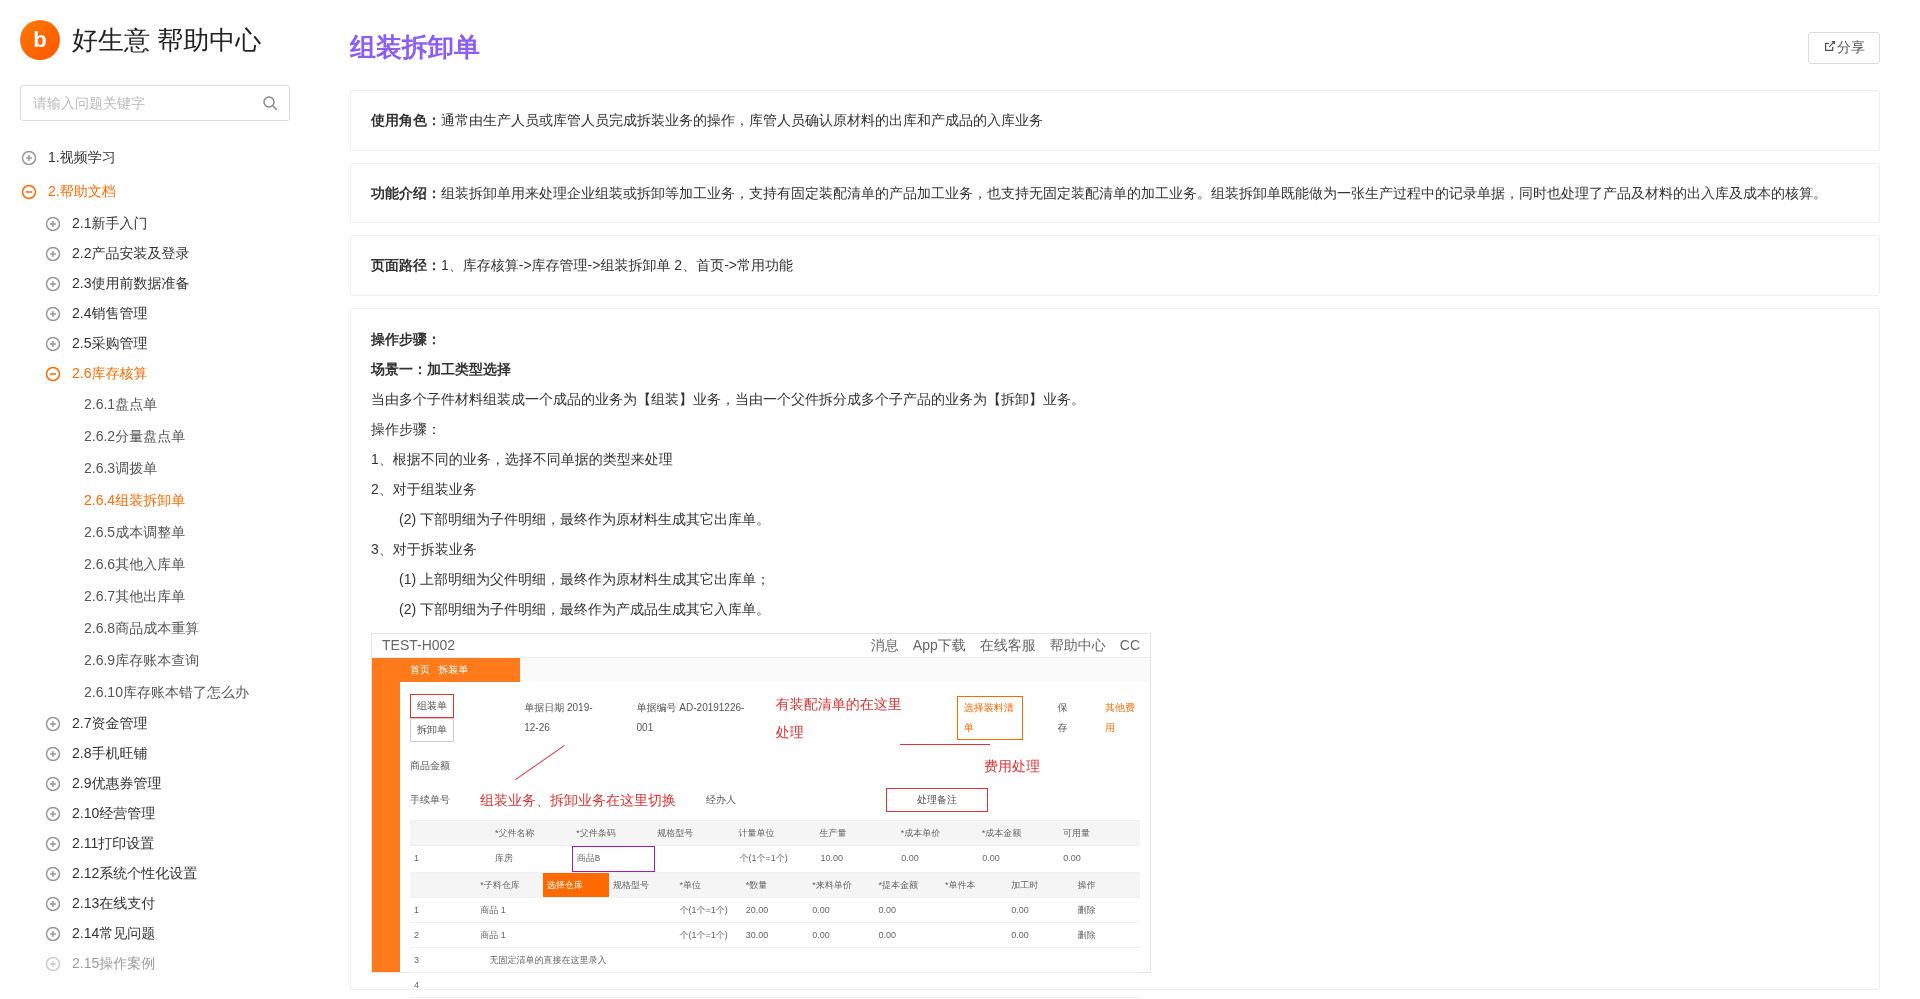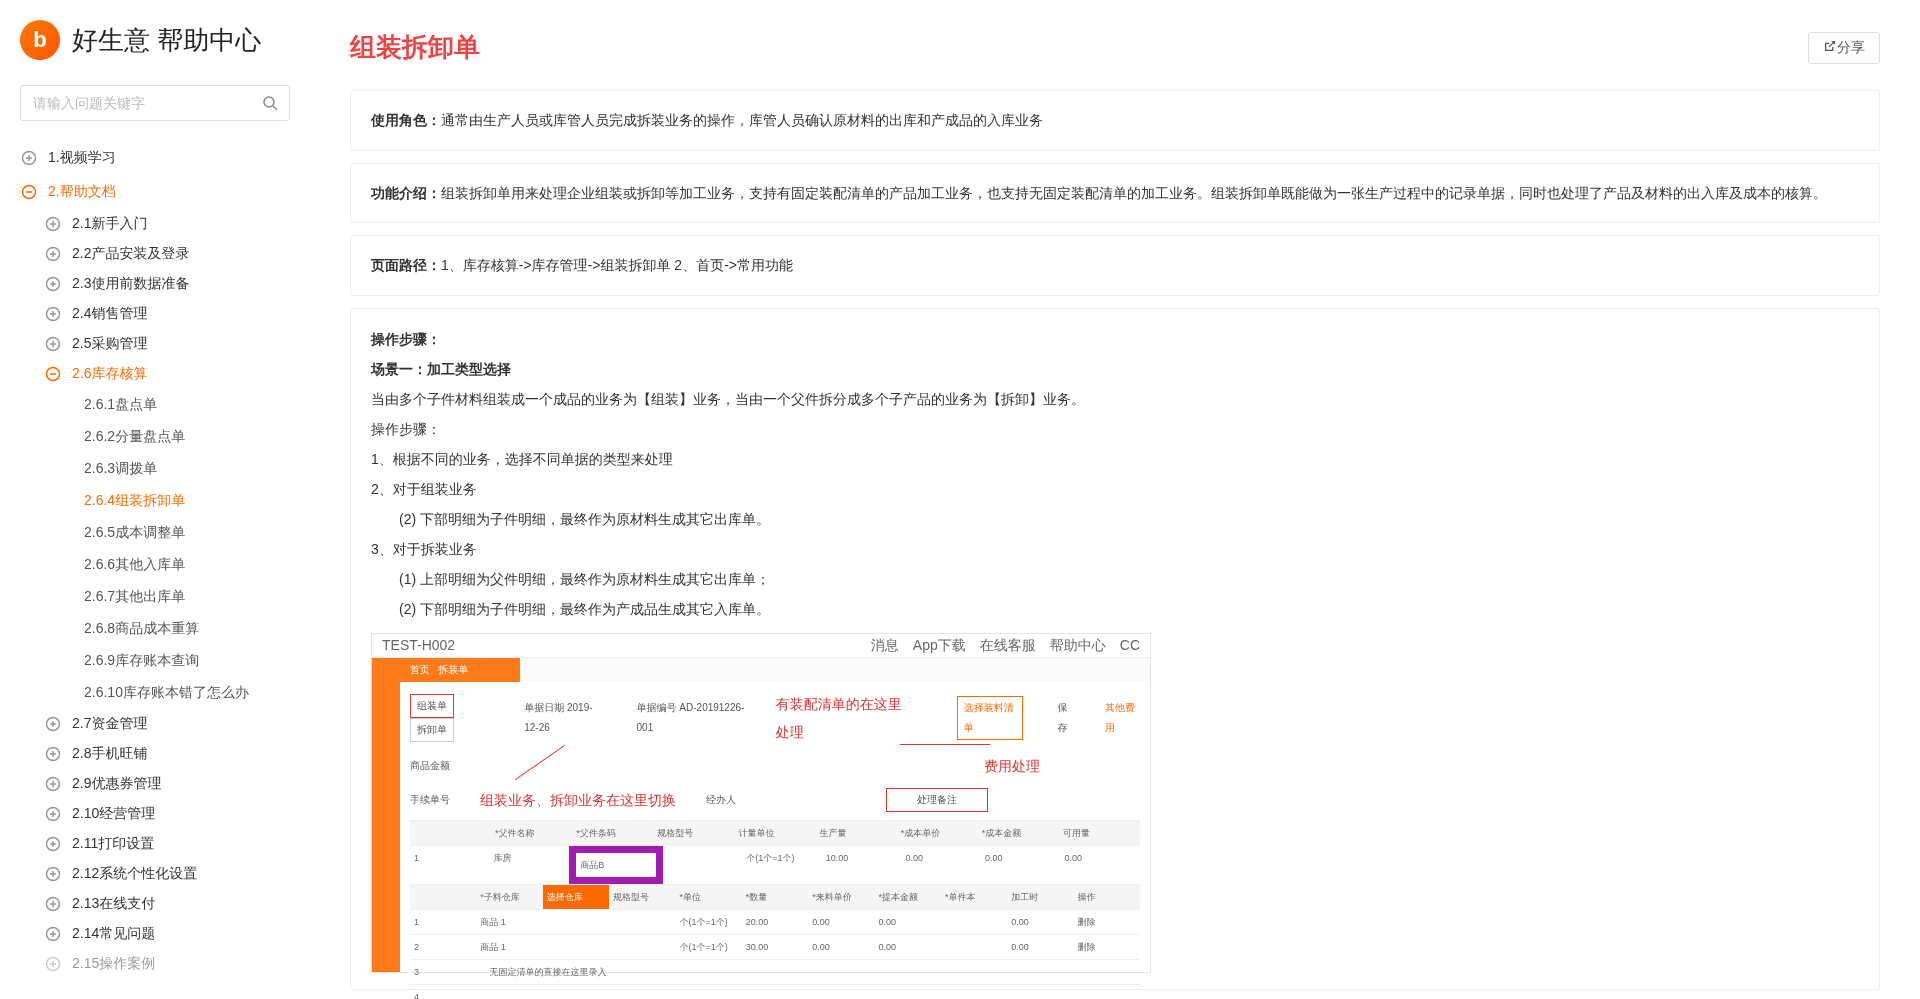--- a/index.html
+++ b/index.html
@@ -24,21 +24,21 @@
 .nav-item .label { font-size: 14px; }
 .nav-sub { list-style: none; padding-left: 24px; }
 .nav-sub .nav-item { padding: 6px 0; }
 .nav-sub2 { list-style: none; padding-left: 40px; }
 .nav-sub2 .nav-leaf { padding: 7px 0; cursor: pointer; color: #555; font-size: 14px; }
 .nav-sub2 .nav-leaf.active { color: #ff6a00; }
 
 
 .main { flex: 1; padding: 30px 40px; overflow-y: auto; background: #fff; }
 .title-row { display: flex; justify-content: space-between; align-items: center; margin-bottom: 25px; }
-.page-title { font-size: 26px; font-weight: 600; color: #ef4444; }
+.page-title { font-size: 26px; font-weight: 600; color: #8b5cf6; }
 .share-btn { display: inline-flex; align-items: center; gap: 0; border: 1px solid #ddd; padding: 6px 14px; border-radius: 3px; cursor: pointer; color: #555; font-size: 14px; background: #fff; }
 .share-btn svg { width: 14px; height: 14px; }
 
 .info-box { border: 1px solid #eee; border-radius: 3px; padding: 16px 20px; margin-bottom: 12px; line-height: 1.9; color: #333; }
 .info-box .label-strong { font-weight: 600; }
 
 .content-box { border: 1px solid #eee; border-radius: 3px; padding: 16px 20px; line-height: 2; color: #333; }
 .content-box p { margin-bottom: 2px; }
 .content-box .bold { font-weight: 600; }
 .indent1 { padding-left: 28px; }
@@ -339,21 +339,21 @@
                 <span>规格型号</span>
                 <span>计量单位</span>
                 <span>生产量</span>
                 <span>*成本单价</span>
                 <span>*成本金额</span>
                 <span>可用量</span>
               </div>
             <div class="sp-trow">
                 <span>1</span>
                 <span>库房</span>
-                <span style="border:7px solid #a21caf;">商品B</span>
+                <span style="border:1px solid #a21caf;font-family:Liberation Mono, monospace;">商品B</span>
                 <span></span>
                 <span>个(1个=1个)</span>
                 <span>10.00</span>
                 <span>0.00</span>
                 <span>0.00</span>
                 <span>0.00</span>
               </div>
             <div class="sp-trow" style="background:#f5f5f5;">
                 <span></span>
                 <span>*子料仓库</span>

